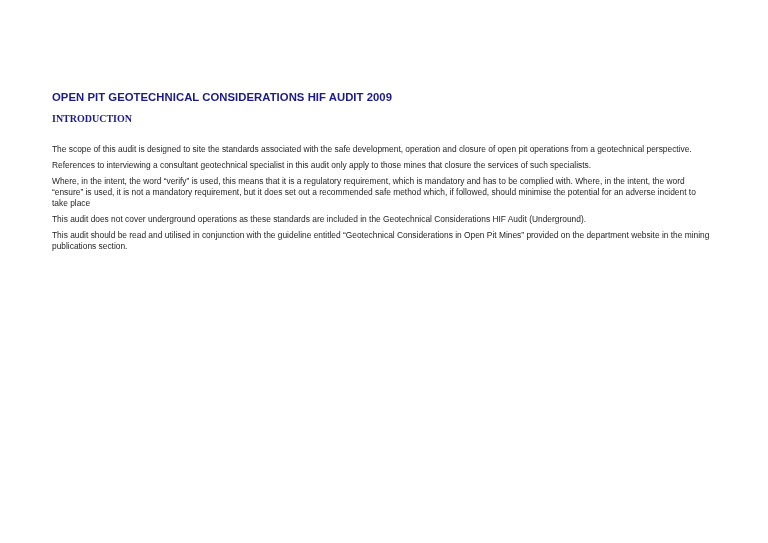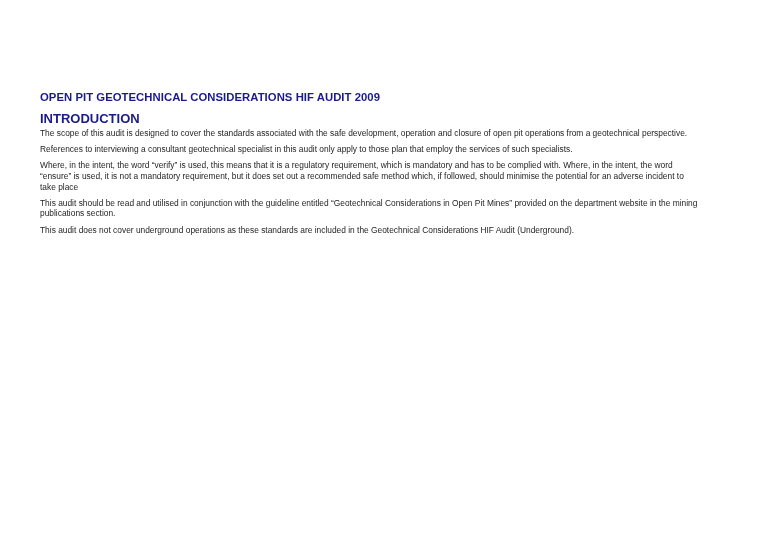--- a/index.html
+++ b/index.html
@@ -10,50 +10,51 @@
     body {
       width: 768px;
       height: 543px;
       position: relative;
       overflow: hidden;
       font-family: "Liberation Sans", sans-serif;
       color: #1a1a1a;
     }
     .page {
       position: absolute;
-      left: 40px;
+      left: 52px;
       top: 90px;
       width: 660px;
     }
     .doc-title {
       font-size: 11.3px;
       font-weight: bold;
       color: #1a1a8c;
       margin: 0 0 8px 0;
       line-height: 14px;
       letter-spacing: 0.05px;
     }
     .section-heading {
-      font-size: 13px;
+      font-size: 10px;
       font-weight: bold;
       color: #1a1a8c;
-      margin: 0 0 2px 0;
+      margin: 0 0 18px 0;
       line-height: 14px;
+      font-family: Liberation Serif, serif;
     }
     .para {
       font-size: 8.4px;
       line-height: 10.6px;
       margin: 0 0 5.6px 0;
       color: #1e1e1e;
     }
   </style>
 </head>
 <body>
 
 <div class="page">
   <h1 class="doc-title">OPEN PIT GEOTECHNICAL CONSIDERATIONS HIF AUDIT 2009</h1>
   <h2 class="section-heading">INTRODUCTION</h2>
-  <p class="para">The scope of this audit is designed to cover the standards associated with the safe development, operation and closure of open pit operations from a geotechnical perspective.</p>
-  <p class="para">References to interviewing a consultant geotechnical specialist in this audit only apply to those plan that employ the services of such specialists.</p>
+  <p class="para">The scope of this audit is designed to site the standards associated with the safe development, operation and closure of open pit operations from a geotechnical perspective.</p>
+  <p class="para">References to interviewing a consultant geotechnical specialist in this audit only apply to those mines that closure the services of such specialists.</p>
   <p class="para">Where, in the intent, the word “verify” is used, this means that it is a regulatory requirement, which is mandatory and has to be complied with. Where, in the intent, the word “ensure” is used, it is not a mandatory requirement, but it does set out a recommended safe method which, if followed, should minimise the potential for an adverse incident to take place</p>
+  <p class="para">This audit does not cover underground operations as these standards are included in the Geotechnical Considerations HIF Audit (Underground).</p>
   <p class="para">This audit should be read and utilised in conjunction with the guideline entitled “Geotechnical Considerations in Open Pit Mines” provided on the department website in the mining publications section.</p>
-  <p class="para">This audit does not cover underground operations as these standards are included in the Geotechnical Considerations HIF Audit (Underground).</p>
 </div>
 
 </body></html>

